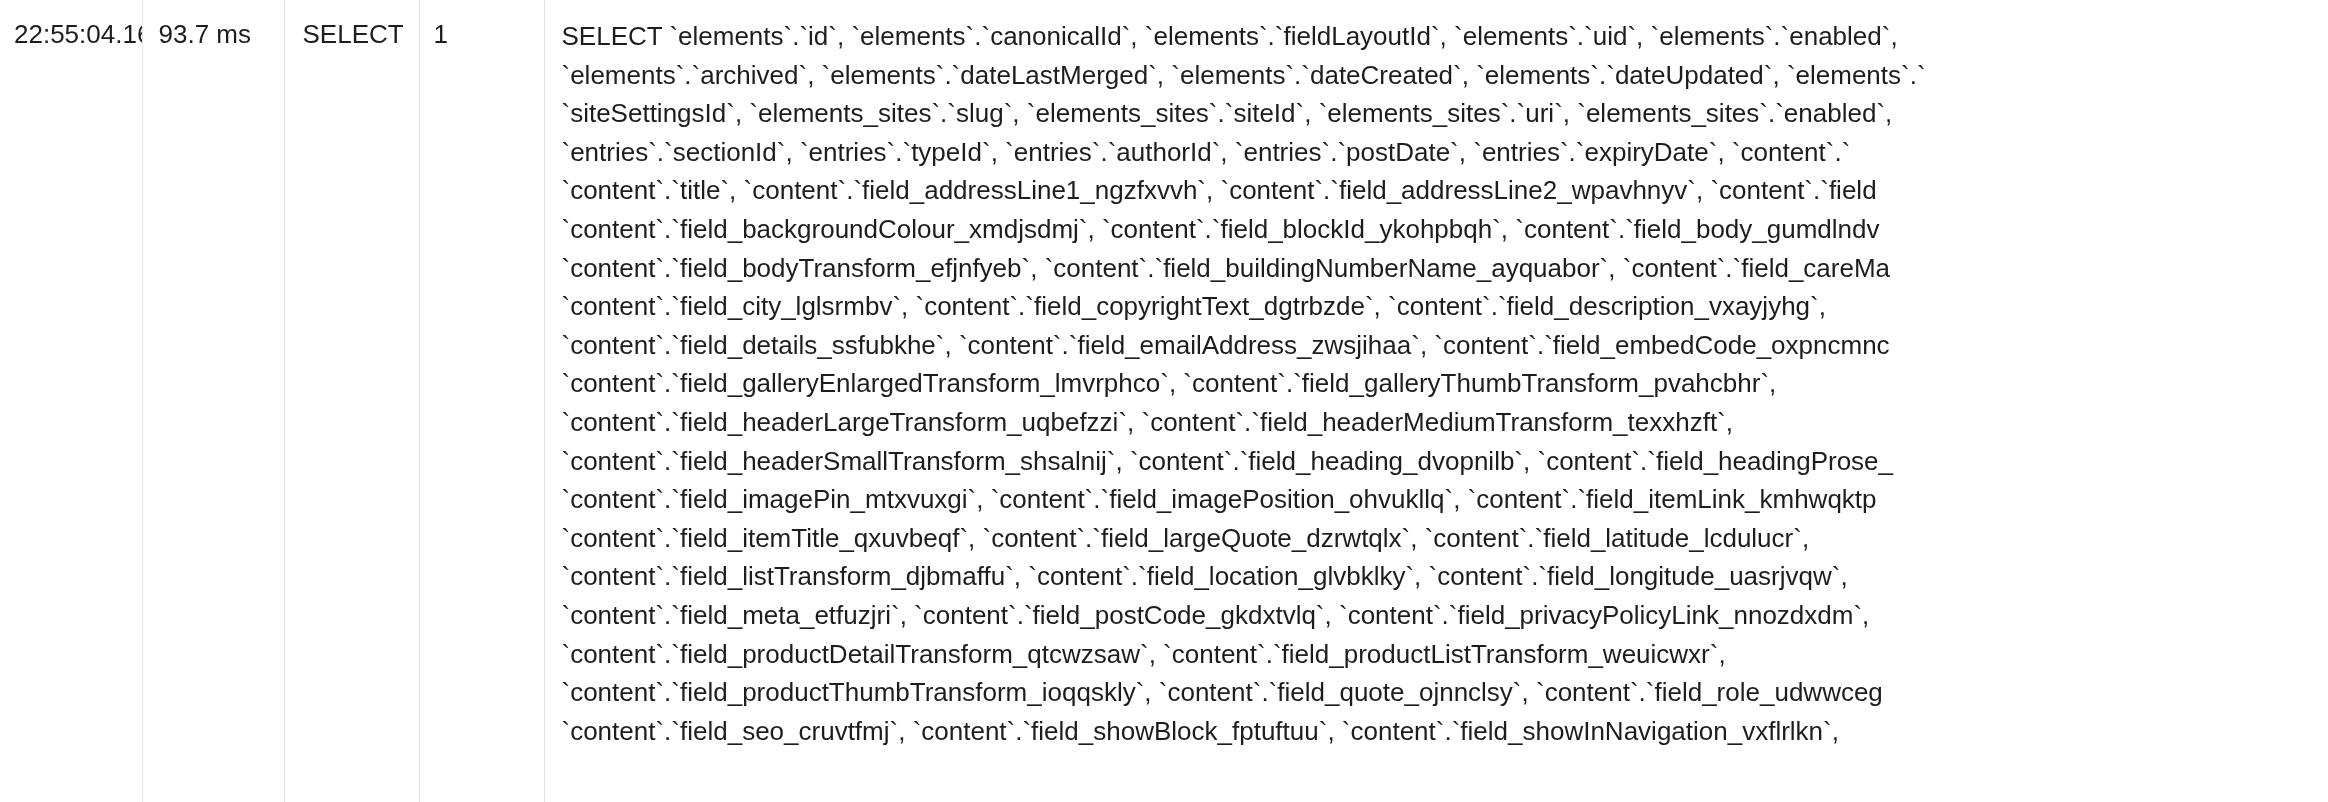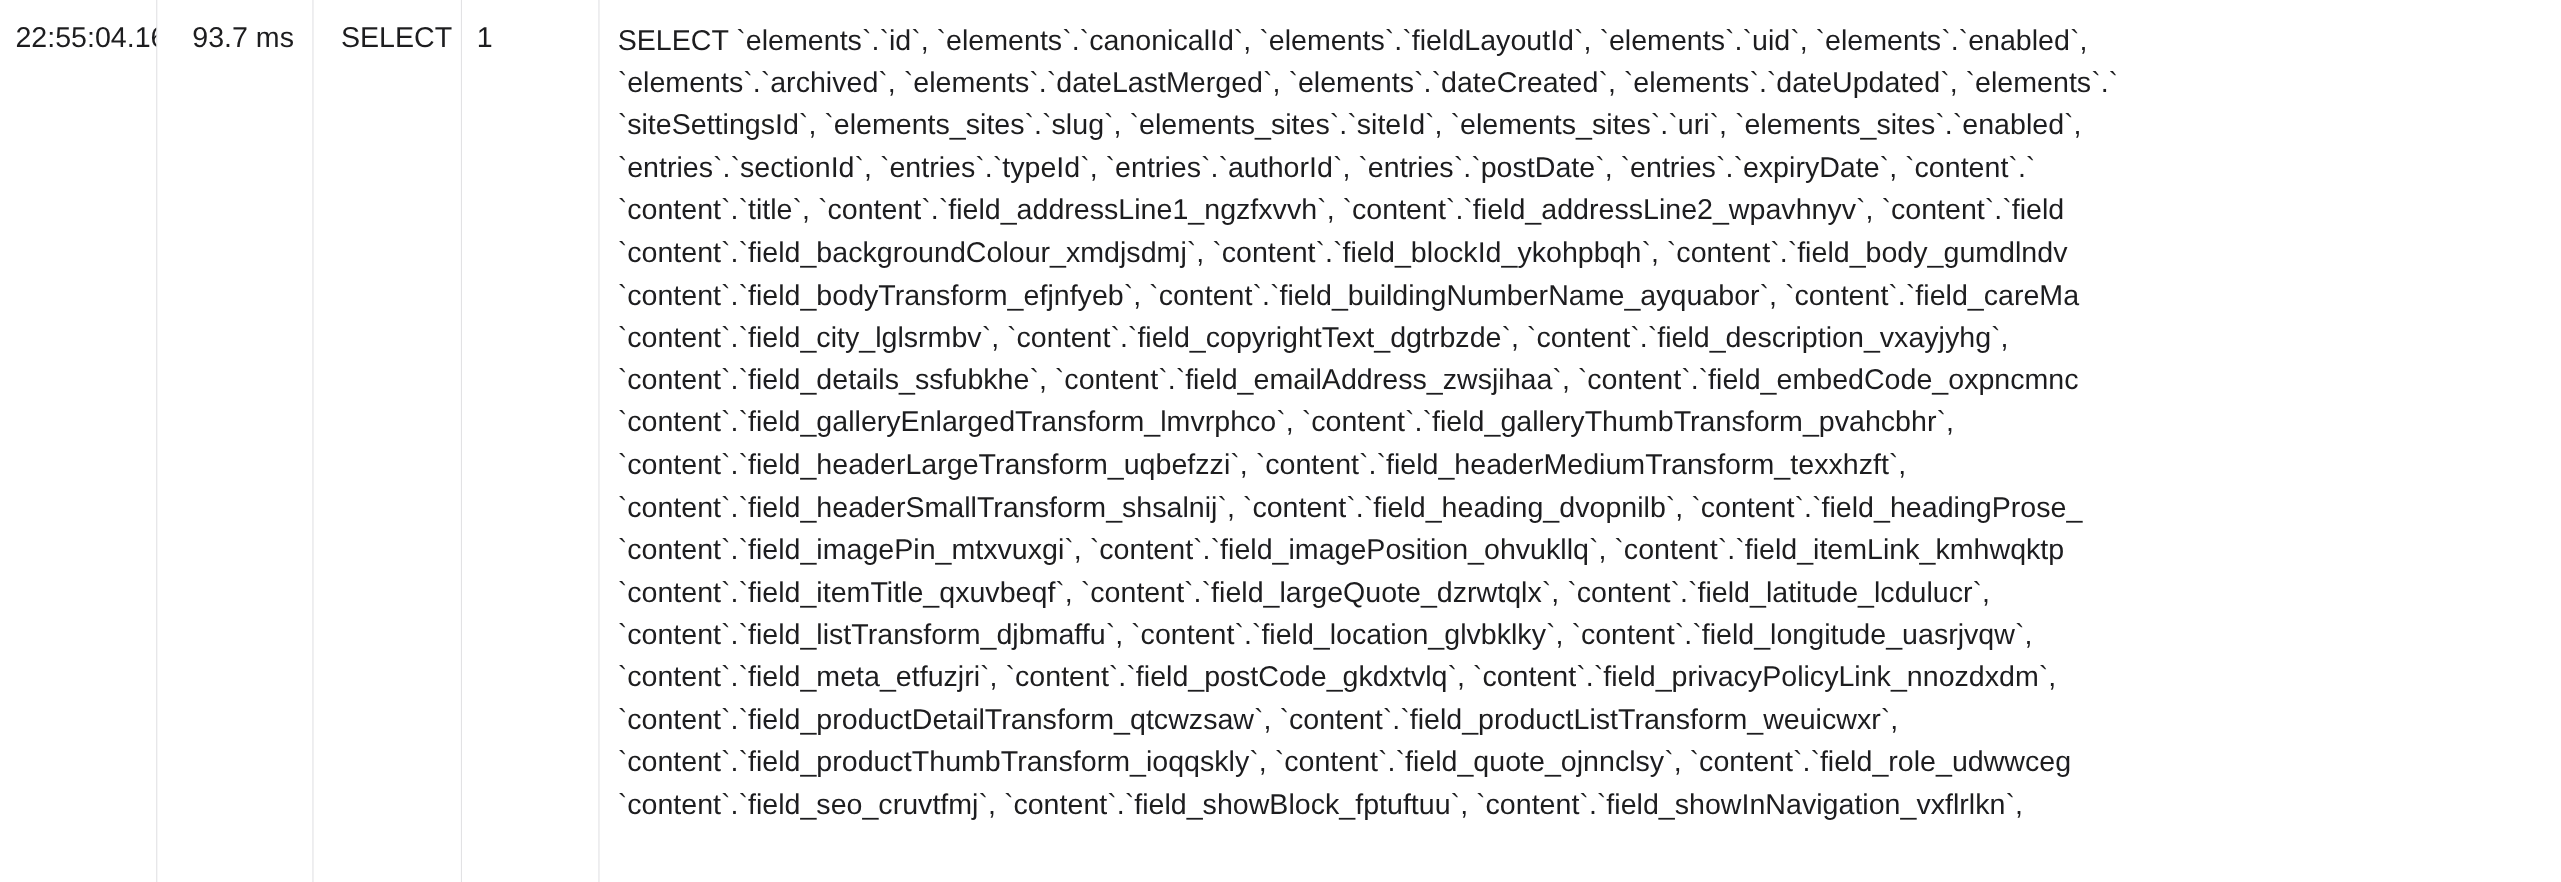--- a/index.html
+++ b/index.html
@@ -33,22 +33,22 @@
     line-height: 1.32;
     font-weight: 400;
     color: #1d1d1f;
     white-space: nowrap;
     overflow: hidden;
     height: 802px;
     box-sizing: border-box;
   }
 
   .cell-time      { width: 142px; padding-left: 14px; }
-  .cell-duration  { width: 142px; padding-left: 16px; text-align: center; }
-  .cell-type      { width: 135px; padding-left: 18px; text-align: center; }
+  .cell-duration  { width: 142px; padding-left: 16px; }
+  .cell-type      { width: 135px; padding-left: 18px; }
   .cell-rows      { width: 125px; padding-left: 14px; }
   .cell-sql {
     width: 1784px;
     border-right: none;
     padding-left: 17px;
     padding-right: 0;
     margin-left: 34px;
   }
 
   .sql-block {

